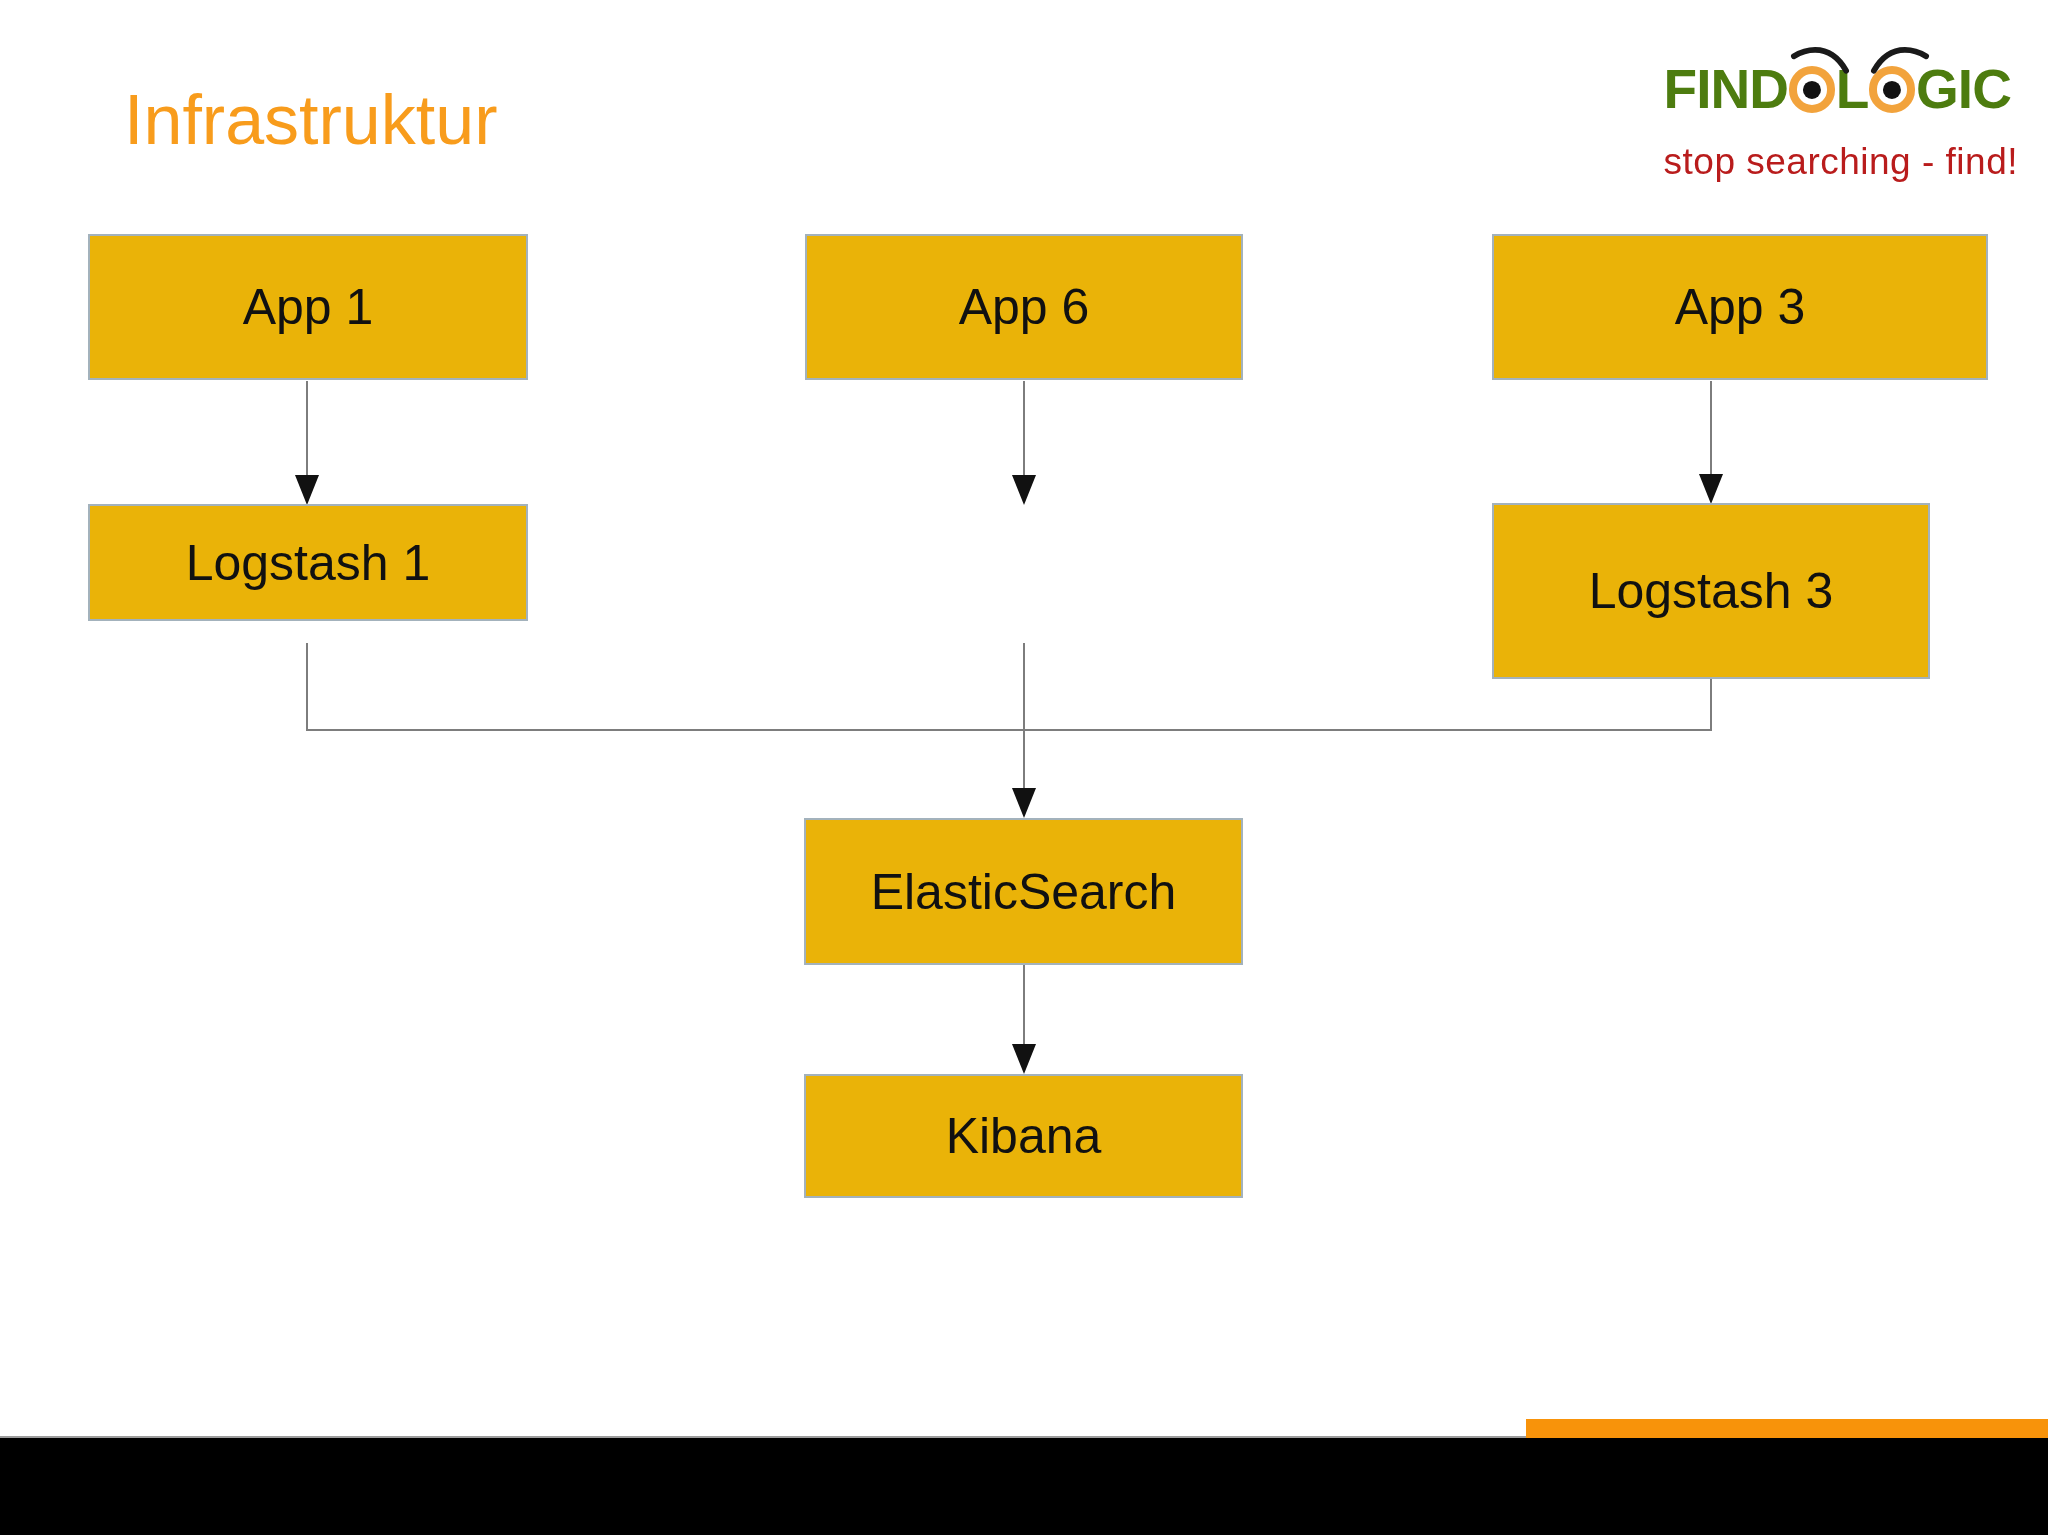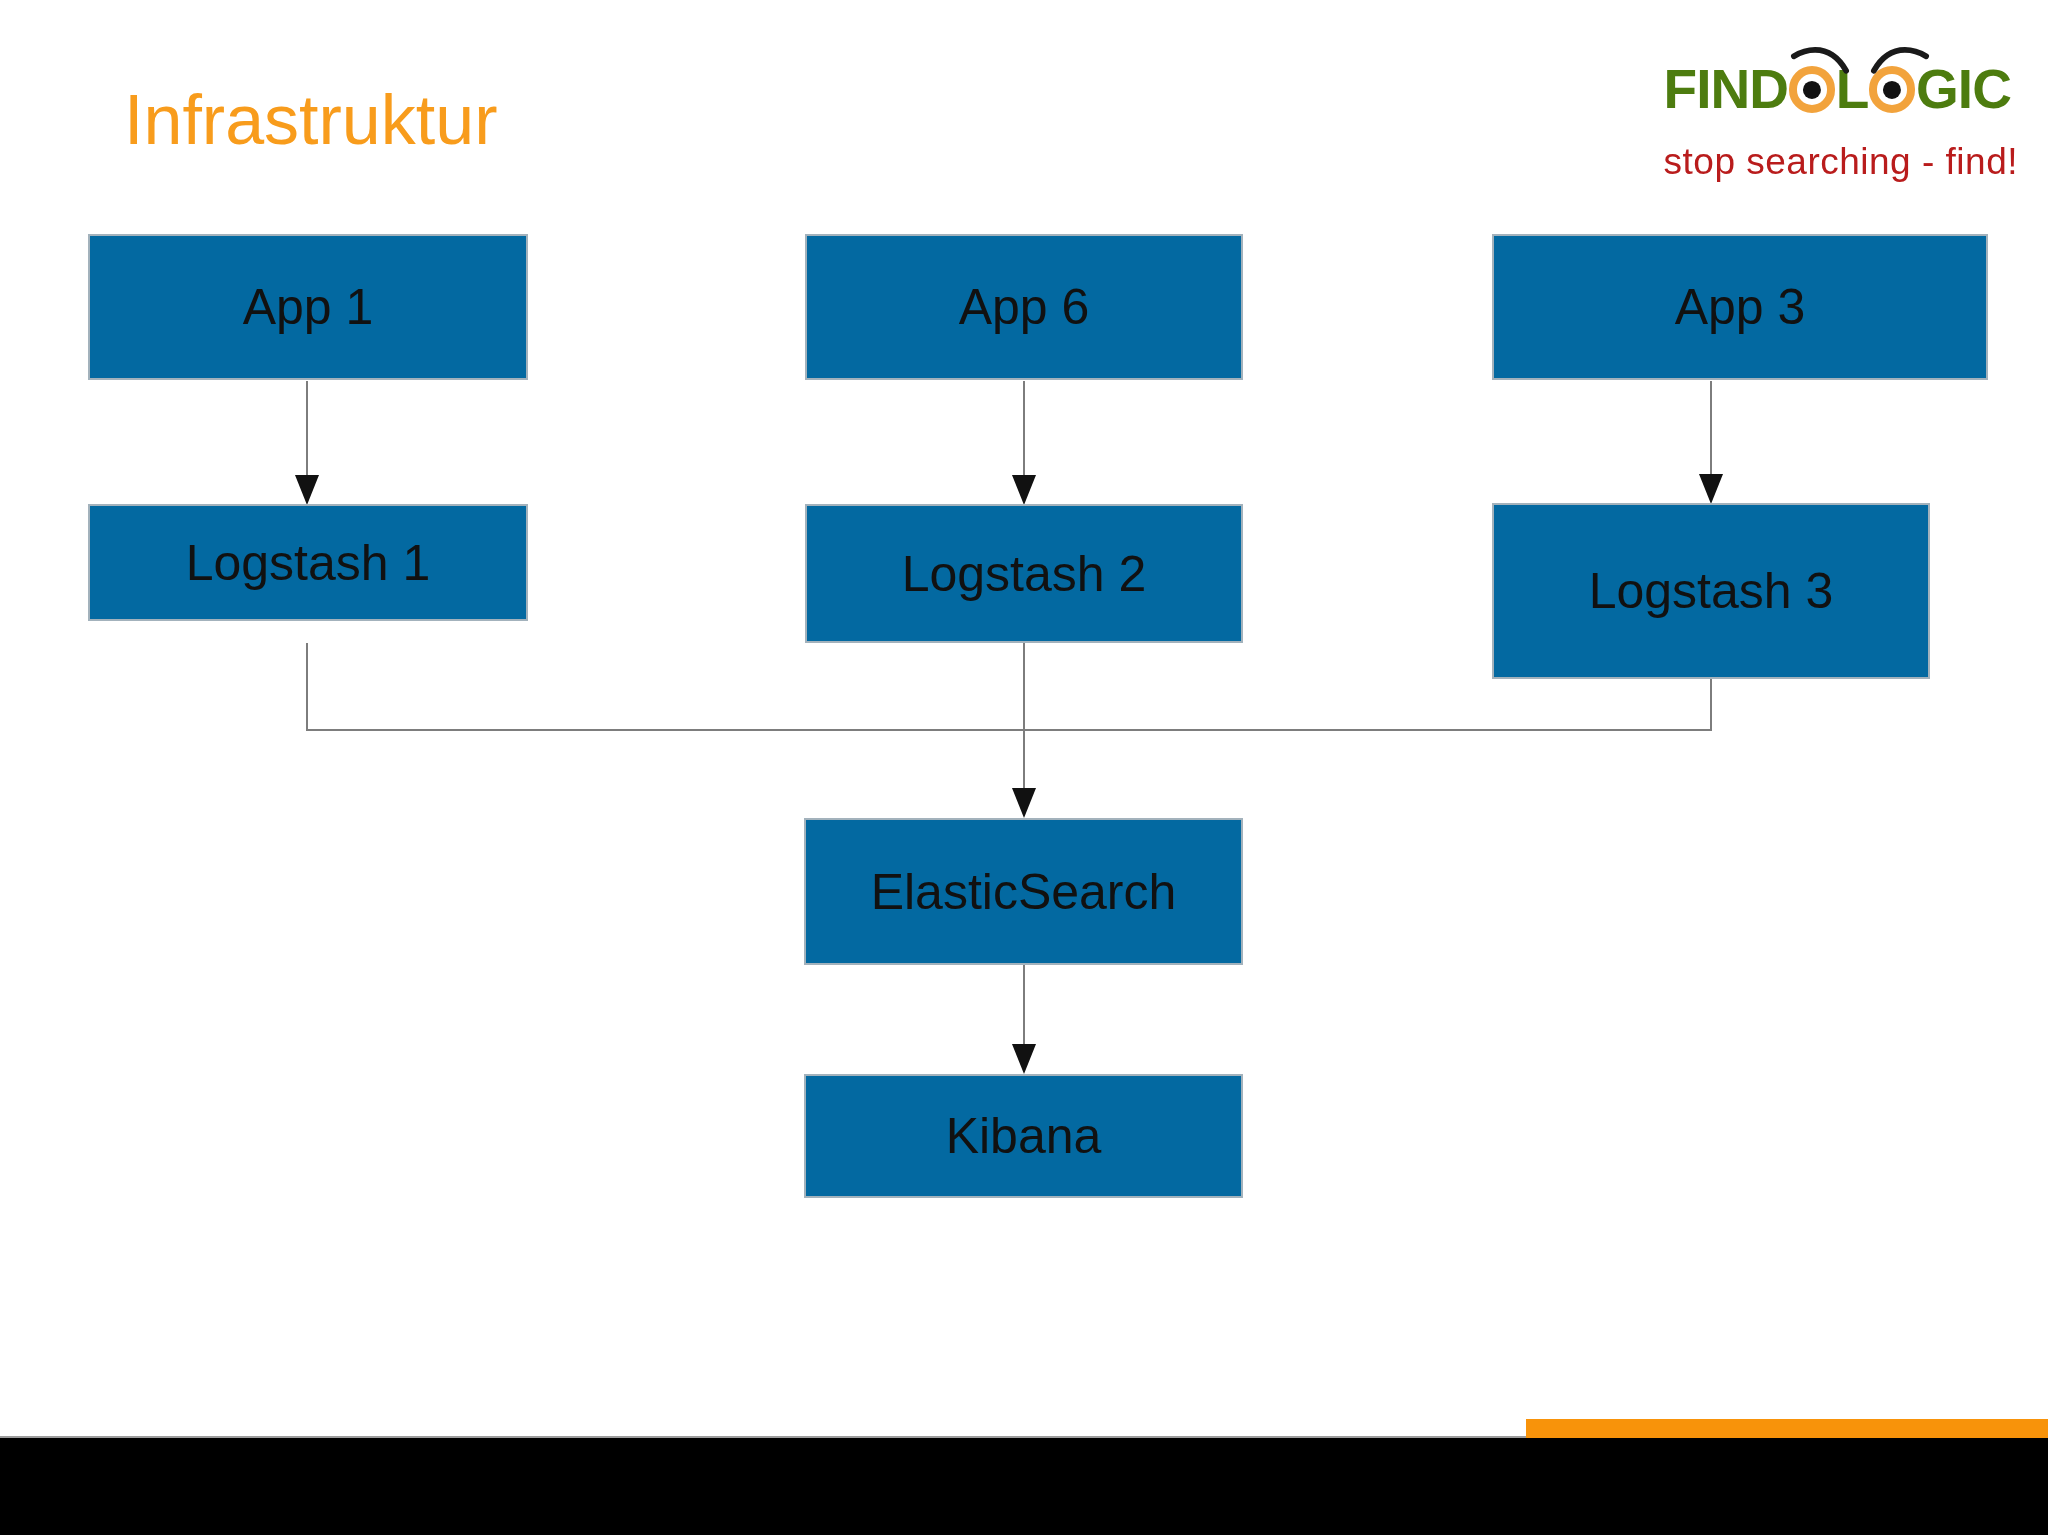--- a/index.html
+++ b/index.html
@@ -28,21 +28,21 @@
     position:absolute;left:50%;top:50%;width:0.33em;height:0.33em;
     background:#121212;border-radius:50%;transform:translate(-50%,-50%);
   }
   .brow{position:absolute;width:58px;height:28px;left:-6px;top:-27px;overflow:visible;}
   .tagline{
     margin-top:24px;font-size:37px;color:#b91c1c;letter-spacing:0.5px;
     white-space:nowrap;text-align:justify;
   }
   
   .node{
-    position:absolute;background:#0369a1;border:2px solid #A3B2BC;
+    position:absolute;background:#eab308;border:2px solid #A3B2BC;
     display:flex;align-items:center;justify-content:center;
     font-size:50px;color:#111111;box-sizing:border-box;
   }
   .n-app1{left:88px;top:234px;width:440px;height:146px;}
   .n-app2{left:805px;top:234px;width:438px;height:146px;}
   .n-app3{left:1492px;top:234px;width:496px;height:146px;}
   .n-log1{left:88px;top:504px;width:440px;height:117px;}
   .n-log2{left:805px;top:504px;width:438px;height:139px;}
   .n-log3{left:1492px;top:503px;width:438px;height:176px;}
   .n-es{left:804px;top:818px;width:439px;height:147px;justify-content:center;}
@@ -107,23 +107,20 @@
   </div>
   <div class="node n-app2">
     <span>App 6</span>
   </div>
   <div class="node n-app3">
     <span>App 3</span>
   </div>
   <div class="node n-log1">
     <span>Logstash 1</span>
   </div>
-  <div class="node n-log2">
-    <span>Logstash 2</span>
-  </div>
   <div class="node n-log3">
     <span>Logstash 3</span>
   </div>
   <div class="node n-es">
     <span>ElasticSearch</span>
   </div>
   <div class="node n-kibana">
     <span>Kibana</span>
   </div>
 

